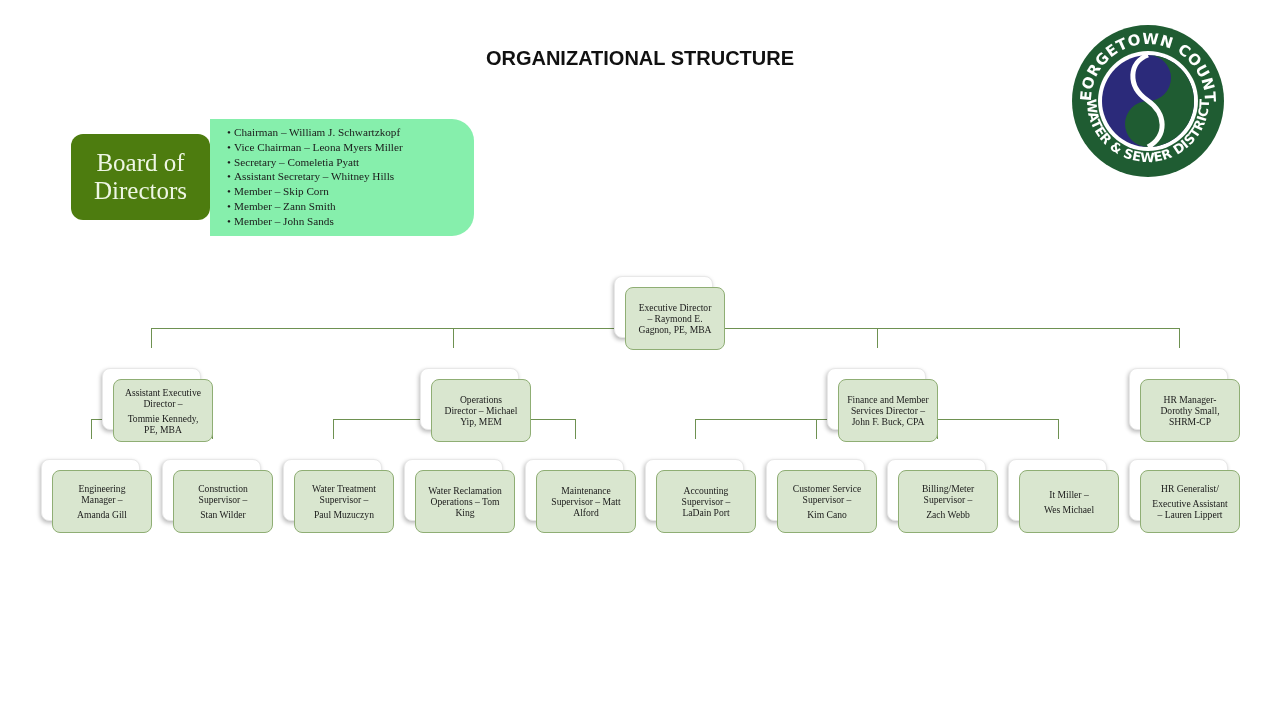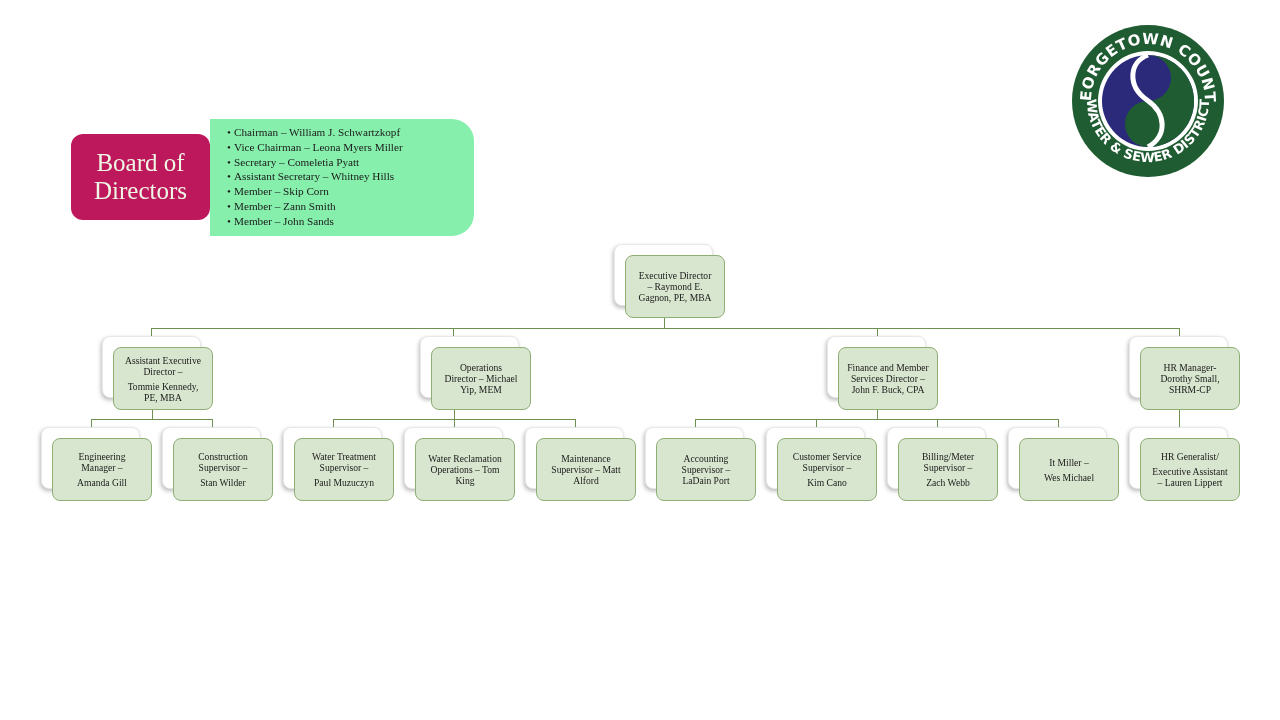--- a/index.html
+++ b/index.html
@@ -9,41 +9,41 @@
   }
   .title {
     position:absolute; left:340px; top:44px; width:600px; text-align:center;
     font-family:"Liberation Sans", sans-serif; font-weight:bold; font-size:20px;
     line-height:29px; color:#111;
   }
   .logo { position:absolute; left:1071px; top:24px; width:154px; height:154px; }
 
   .board-label {
     position:absolute; left:71px; top:134px; width:139px; height:86px;
-    background:#be185d; border-radius:12px; color:#eef6e4;
+    background:#4d7c0f; border-radius:12px; color:#eef6e4;
     font-family:"Liberation Serif", serif; font-size:25px; line-height:28px;
     display:flex; align-items:center; justify-content:center; text-align:center;
     z-index:2;
   }
   .board-list {
     position:absolute; left:210px; top:119px; width:264px; height:117px;
     background:#86efac; border-radius:0 22px 22px 0;
   }
   .board-list ul { margin:0; padding:6px 0 0 24px; list-style:none; }
   .board-list li {
     font-family:"Liberation Serif", serif; font-size:11.2px; line-height:14.8px;
     white-space:nowrap; position:relative;
   }
   .board-list li::before { content:"\2022"; position:absolute; left:-7px; top:0; }
 
   .line { position:absolute; background:#6e9151; }
   .h { height:1.3px; }
   .v { width:1.3px; }
 
-  .card { position:absolute; width:100px; height:63px; }
+  .card { position:absolute; width:100px; height:63px;margin-top:32px; }
   .card .back {
     position:absolute; left:0; top:0; width:99px; height:62px;
     background:#fff; border-radius:8px;
     box-shadow: -1px 2px 4px rgba(0,0,0,0.28);
     border:1px solid #e8e8e8; box-sizing:border-box;
   }
   .card .front {
     position:absolute; left:11px; top:11px; width:100px; height:63px;
     background:#d9e6cf; border:1px solid #8fae74; border-radius:8px;
     box-sizing:border-box;
@@ -52,20 +52,21 @@
   }
   .card .front span {
     font-family:"Liberation Serif", serif; font-size:9.6px; line-height:11px; display:block;
   }
   .card .front span.gap { margin-top:4px; }
 </style>
 </head>
 <body>
 
 <div class="title">
+  <div>ORGANIZATIONAL STRUCTURE</div>
 </div>
 
 <svg class="logo" viewBox="0 0 154 154">
   <defs>
     <path id="arcTop" d="M 20 77 A 57 57 0 0 1 134 77"></path>
     <path id="arcBot" d="M 16 77 A 61 61 0 0 0 138 77"></path>
   </defs>
   <circle cx="77" cy="77" r="76" fill="#1f5c32"></circle>
   <circle cx="77" cy="77" r="50" fill="#ffffff"></circle>
   <circle cx="77" cy="77" r="46" fill="#2b2a7a"></circle>

